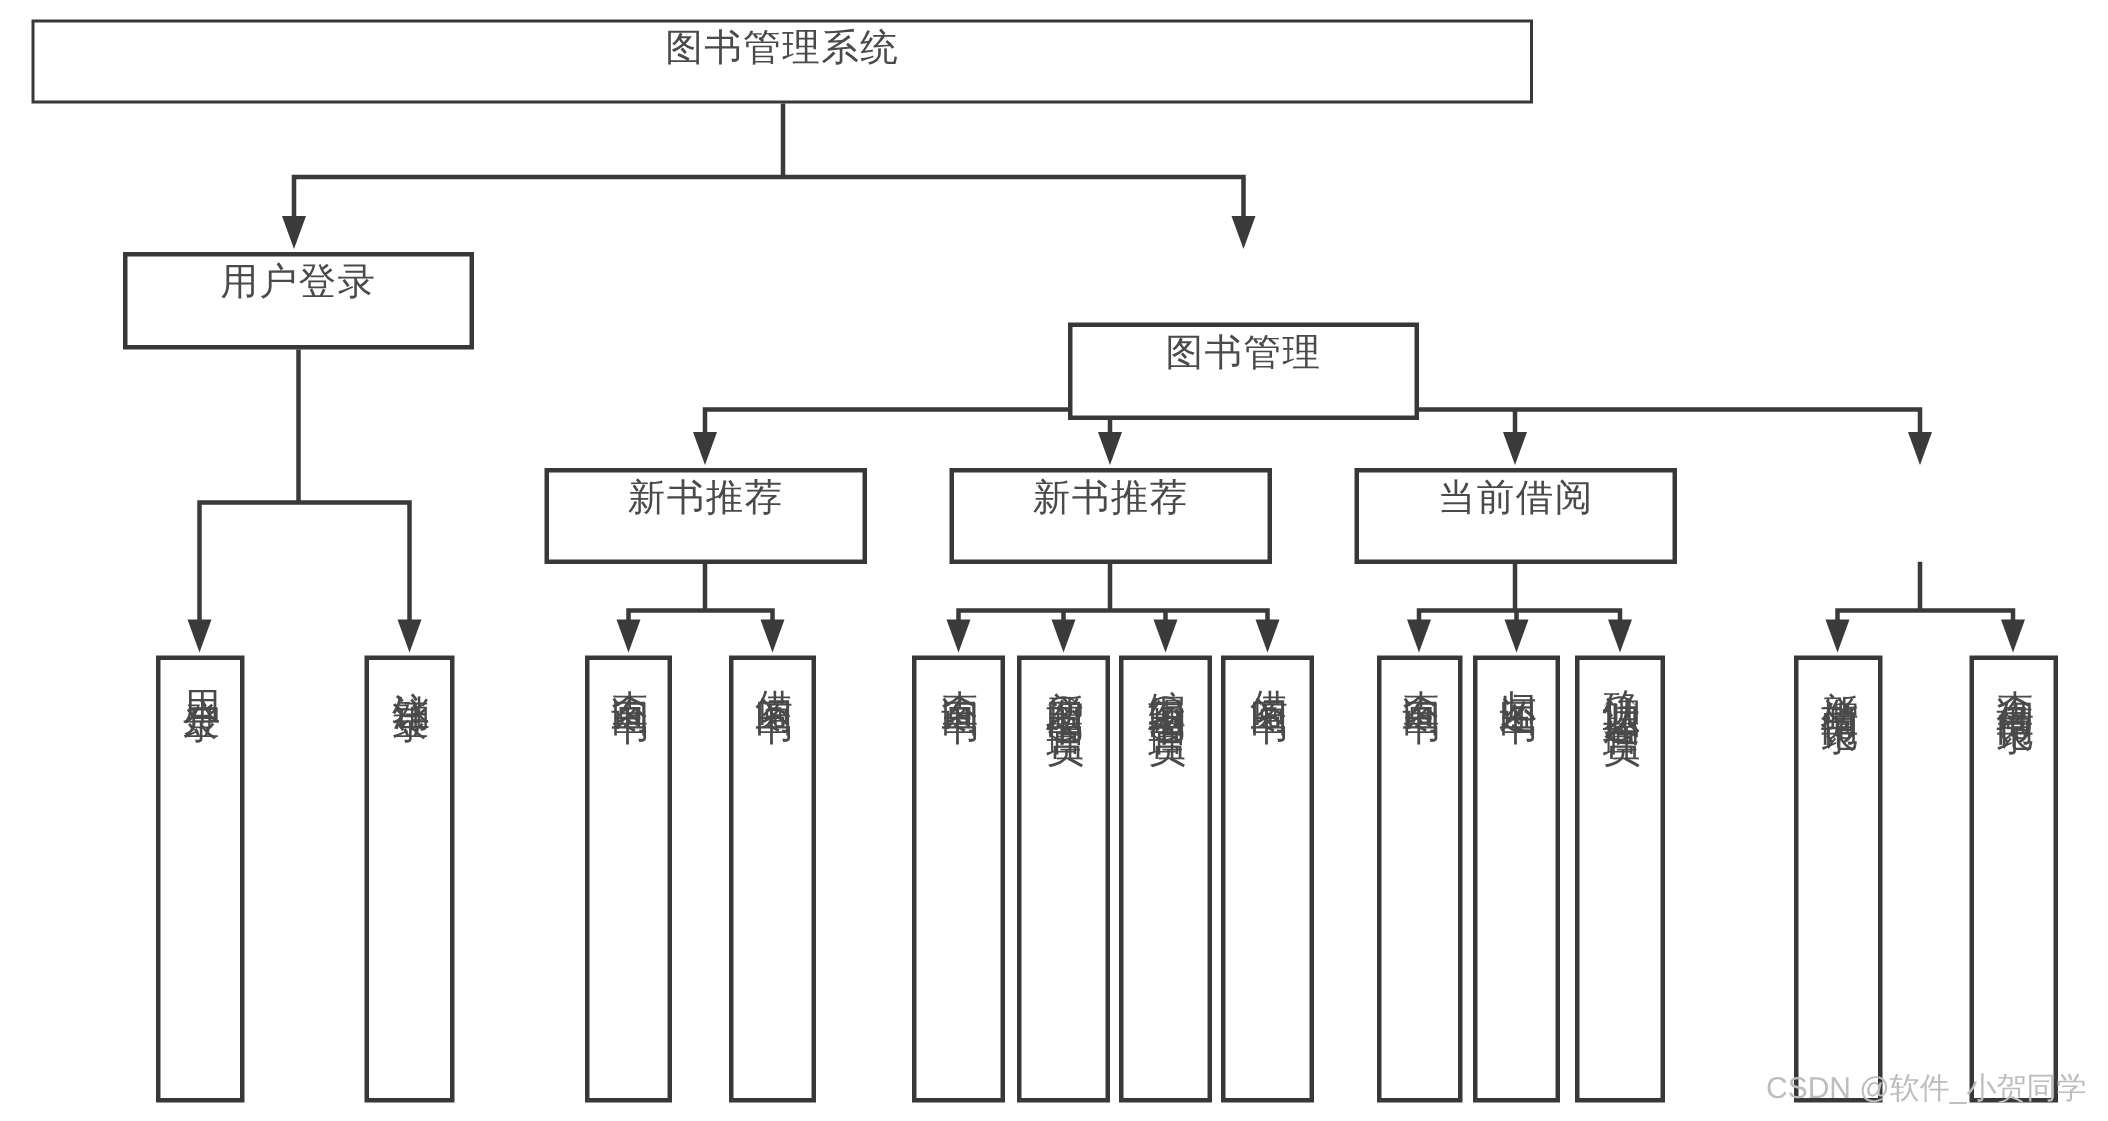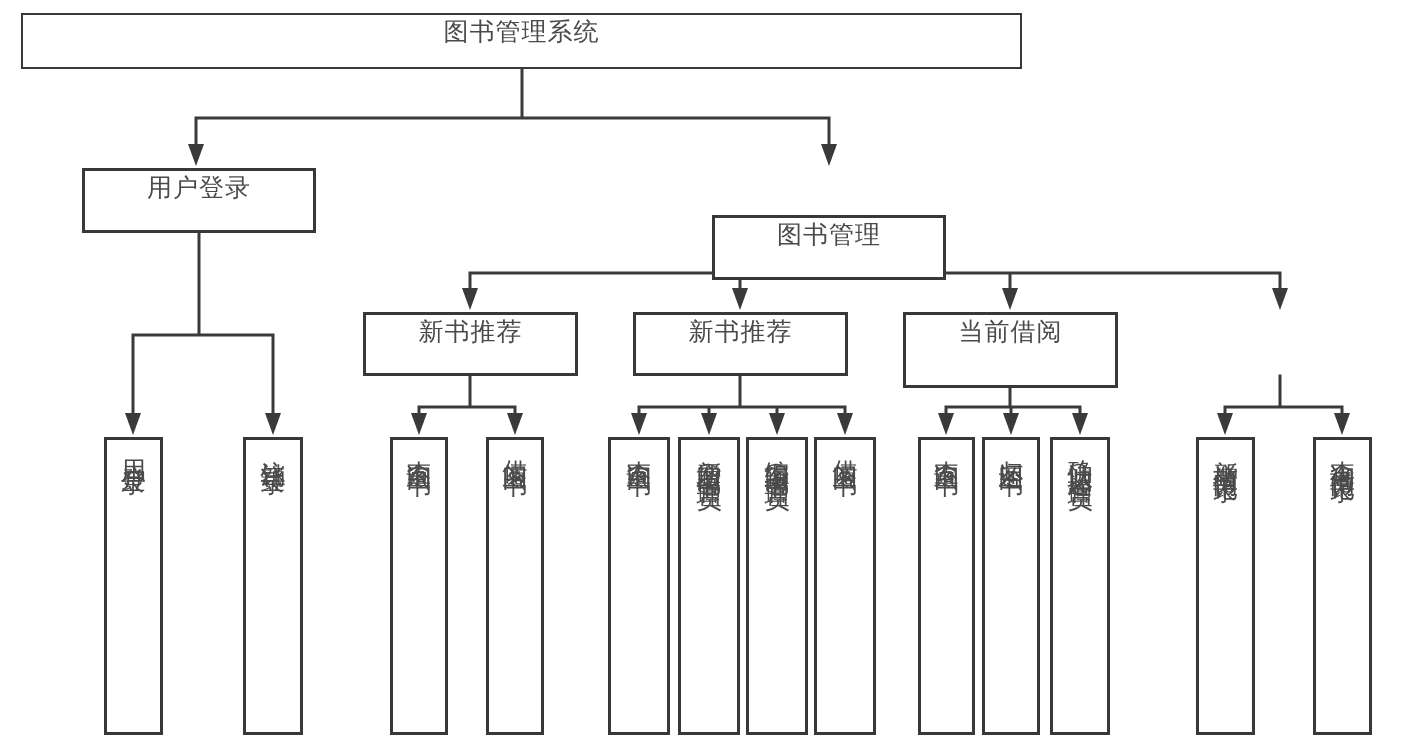--- a/index.html
+++ b/index.html
@@ -93,21 +93,21 @@
   <div class="node" style="left:712px;top:168px;width:234px;height:65px;margin-top:47px;">
     <span class="h-label">图书管理</span>
   </div>
 
   <div class="node" style="left:363px;top:312px;width:215px;height:64px;">
     <span class="h-label">新书推荐</span>
   </div>
   <div class="node" style="left:633px;top:312px;width:215px;height:64px;">
     <span class="h-label">新书推荐</span>
   </div>
-  <div class="node" style="left:903px;top:312px;width:215px;height:76px;">
+  <div class="node" style="left:903px;top:312px;width:215px;height:64px;">
     <span class="h-label">当前借阅</span>
   </div>
 
   <div class="node leaf" style="left:104px;top:437px;width:59px;height:298px;">
     <span class="v-label">用户登录</span>
   </div>
   <div class="node leaf" style="left:243px;top:437px;width:60px;height:298px;">
     <span class="v-label">注销登录</span>
   </div>
 
@@ -141,14 +141,15 @@
     <span class="v-label">确认归还（管理员）</span>
   </div>
 
   <div class="node leaf" style="left:1196px;top:437px;width:59px;height:298px;">
     <span class="v-label">新增借阅记录</span>
   </div>
   <div class="node leaf" style="left:1313px;top:437px;width:59px;height:298px;">
     <span class="v-label">查询借阅记录</span>
   </div>
 
+  <div class="watermark">CSDN @软件_小贺同学</div>
 
 </div>
 
 </body></html>

